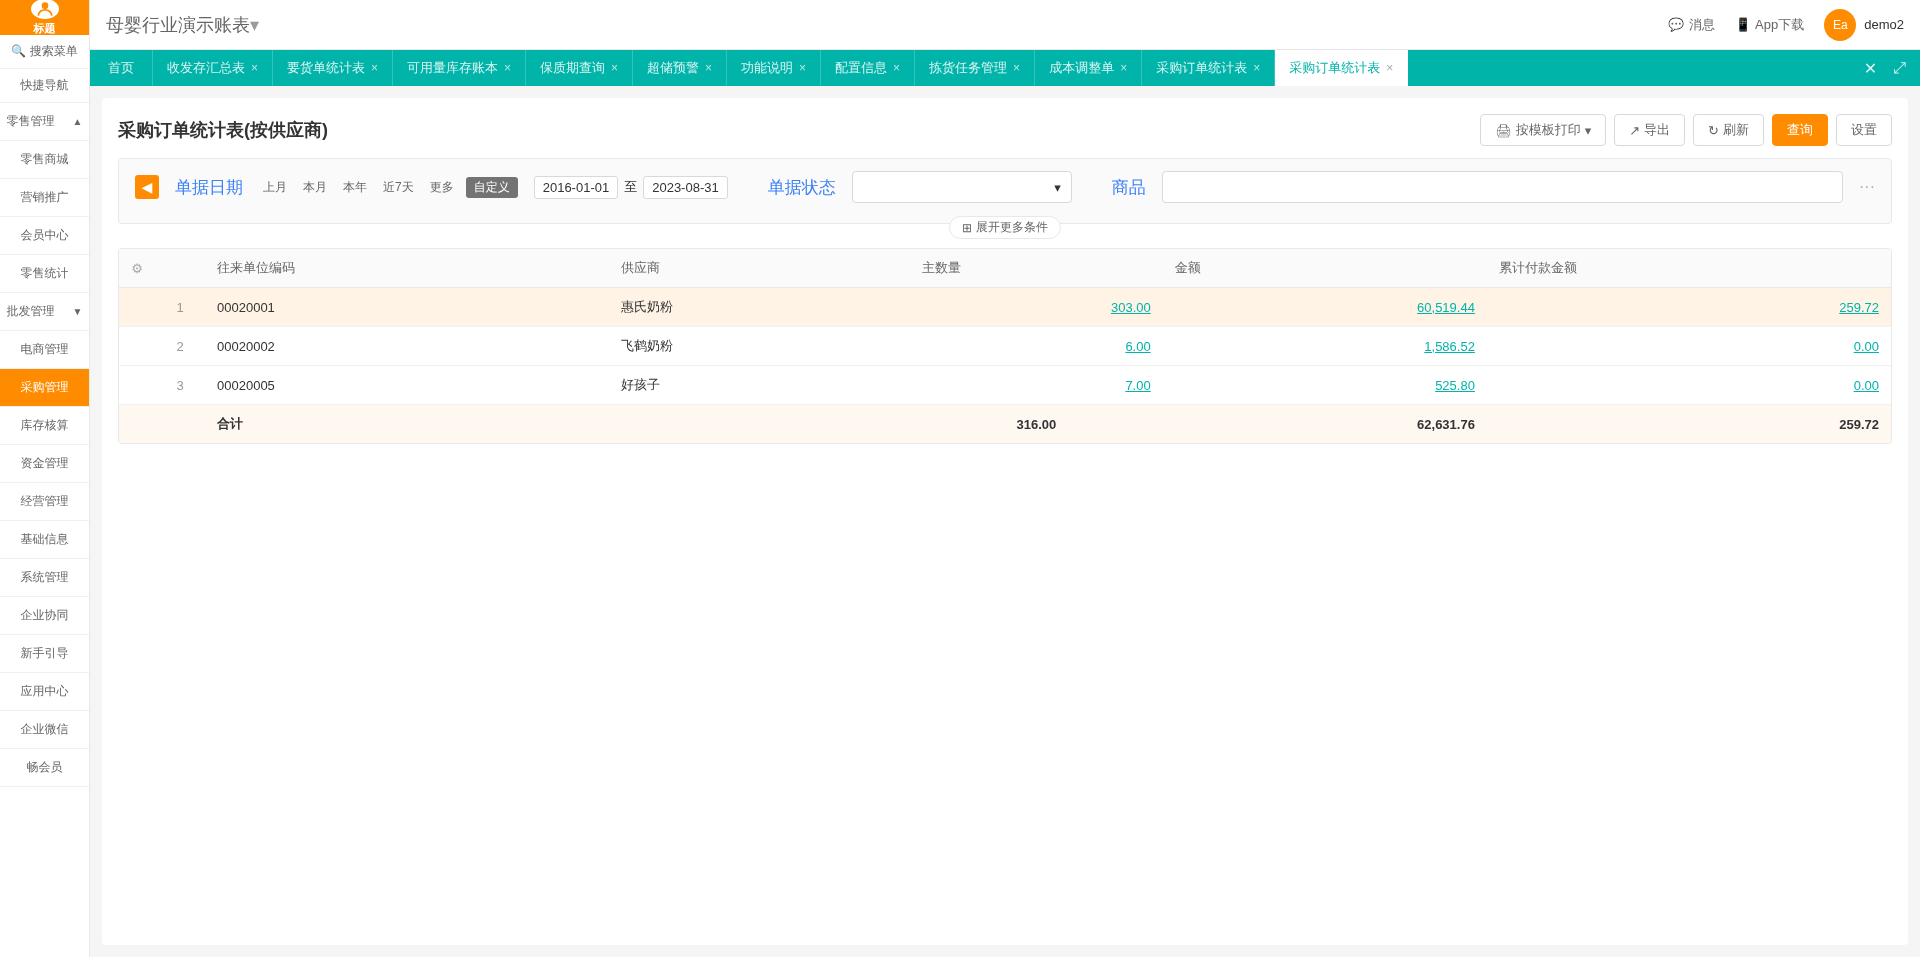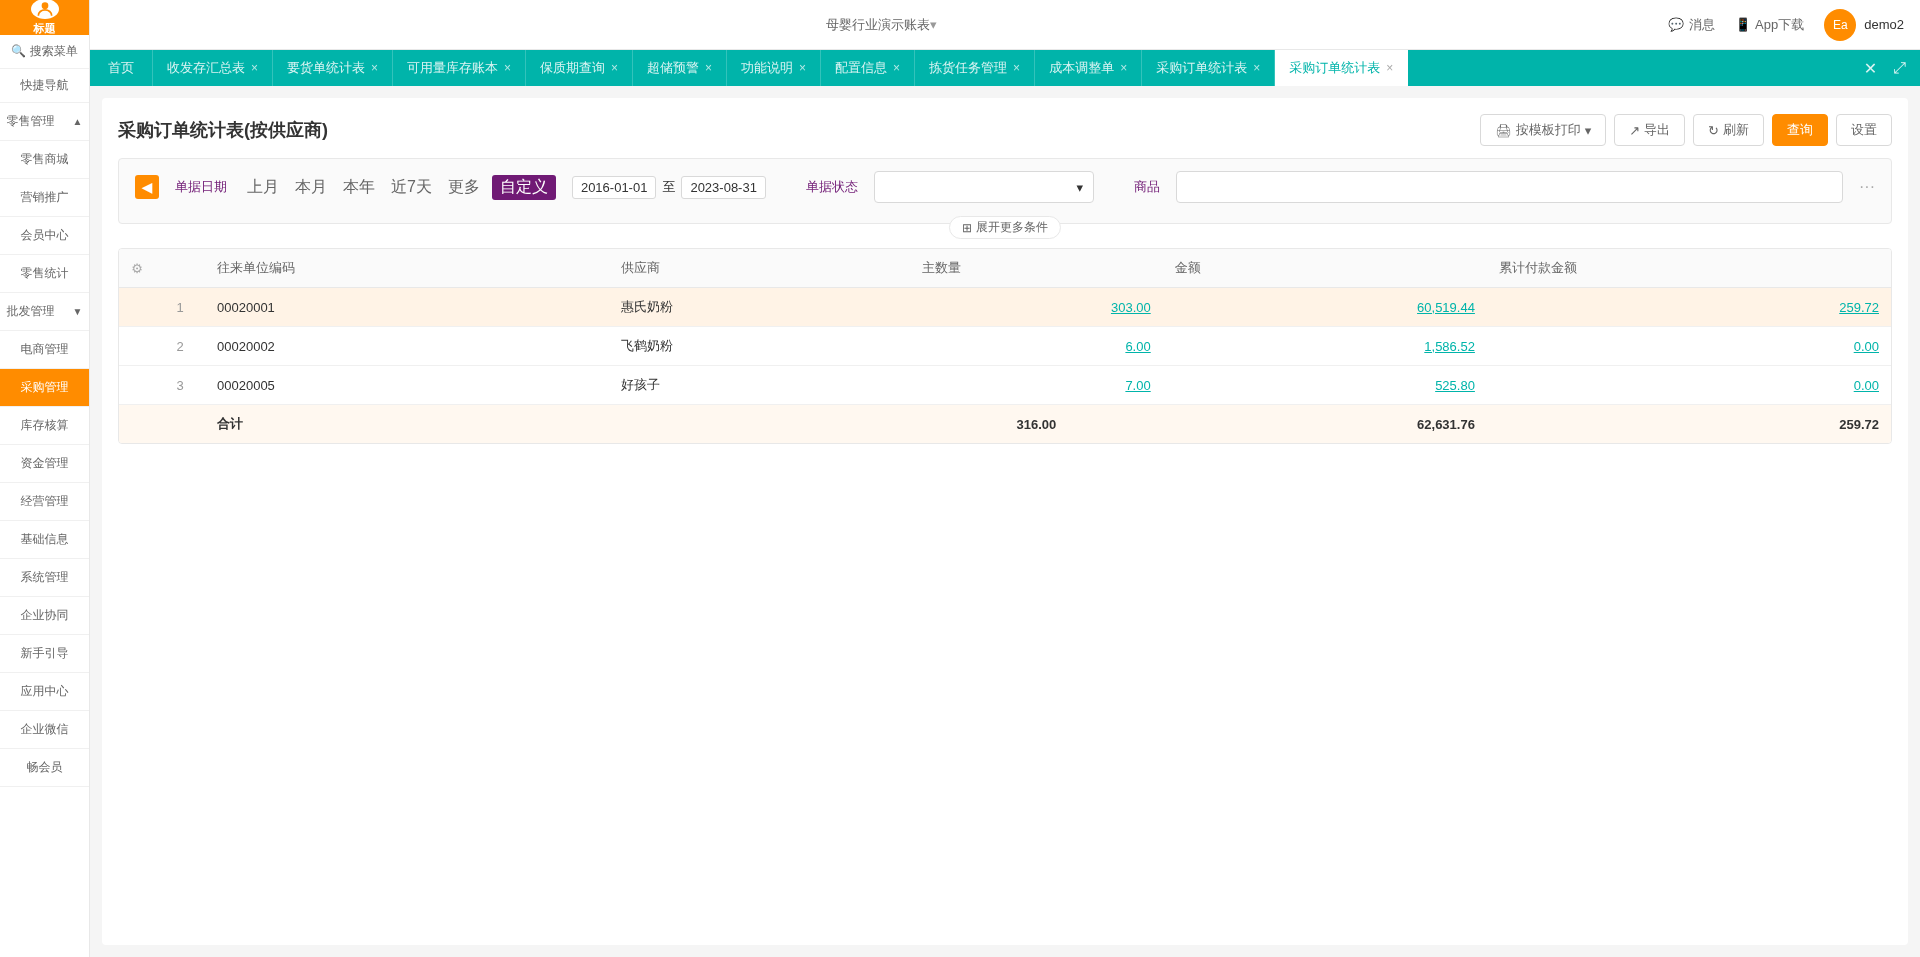--- a/index.html
+++ b/index.html
@@ -14,21 +14,21 @@
     .sidebar-nav-item { padding: 10px 4px; text-align: center; font-size: 12px; color: #666; cursor: pointer; border-bottom: 1px solid #f0f0f0; display: flex; align-items: center; justify-content: center; gap: 18px; }
     .sidebar-nav-item.active { color: #fff; background: #ff8c00; }
     .sidebar-nav-item.has-arrow { justify-content: center; }
     .sidebar-nav-item .arrow { font-size: 10px; }
 
     
     .main-area { flex: 1; display: flex; flex-direction: column; overflow: hidden; }
 
     
     .top-bar { height: 50px; background: #fff; display: flex; align-items: center; padding: 0 16px; border-bottom: 1px solid #e8e8e8; gap: 12px; }
-    .top-bar-title { flex: 1; font-size: 13px; color: #666; display: flex; align-items: center; gap: 0; justify-content: center; }
+    .top-bar-title { flex: 1; font-size: 18px; color: #666; display: flex; align-items: center; gap: 0; }
     .top-bar-actions { display: flex; align-items: center; gap: 20px; }
     .top-bar-action { font-size: 13px; color: #666; cursor: pointer; display: flex; align-items: center; gap: 4px; }
     .user-avatar { width: 32px; height: 32px; border-radius: 50%; background: #ff8c00; display: flex; align-items: center; justify-content: center; color: #fff; font-size: 12px; }
 
     
     .tab-bar { height: 36px; background: #00b4aa; display: flex; align-items: center; padding: 0 0; overflow: hidden; flex-shrink: 0; }
     .tab-item { height: 36px; display: flex; align-items: center; padding: 0 14px; font-size: 13px; color: rgba(255,255,255,0.85); cursor: pointer; white-space: nowrap; border-right: 1px solid rgba(255,255,255,0.2); position: relative; flex-shrink: 0; }
     .tab-item.active { background: #fff; color: #00b4aa; font-weight: 500; }
     .tab-item.home { padding: 0 18px; }
     .tab-close { margin-left: 6px; font-size: 12px; color: rgba(255,255,255,0.7); line-height: 1; }
@@ -44,25 +44,25 @@
     .page-header { display: flex; align-items: center; justify-content: space-between; margin-bottom: 12px; }
     .page-title { font-size: 18px; font-weight: 600; color: #333; }
     .page-header-actions { display: flex; align-items: center; gap: 8px; }
     .btn { padding: 6px 14px; border-radius: 4px; border: none; cursor: pointer; font-size: 13px; display: flex; align-items: center; gap: 4px; }
     .btn-default { background: #fff; border: 1px solid #d9d9d9; color: #666; }
     .btn-primary { background: #ff8c00; color: #fff; border: 1px solid #ff8c00; }
 
     
     .filter-section { background: #fafafa; border: 1px solid #e8e8e8; border-radius: 4px; padding: 12px 16px; margin-bottom: 12px; position: relative; }
     .filter-row { display: flex; align-items: center; gap: 16px; flex-wrap: nowrap; }
-    .filter-label { font-size: 13px; color: #701a75; white-space: nowrap; }
+    .filter-label { font-size: 17px; color: #3b82f6; white-space: nowrap; }
     .filter-date-range { display: flex; align-items: center; gap: 6px; font-size: 13px; color: #333; }
     .filter-date-shortcuts { display: flex; align-items: center; gap: 8px; }
-    .date-shortcut { font-size: 16px; color: #666; cursor: pointer; padding: 2px 4px; }
-    .date-shortcut.custom { background: #701a75; color: #fff; padding: 2px 8px; border-radius: 3px; }
+    .date-shortcut { font-size: 12px; color: #666; cursor: pointer; padding: 2px 4px; }
+    .date-shortcut.custom { background: #737373; color: #fff; padding: 2px 8px; border-radius: 3px; }
     .filter-select { border: 1px solid #d9d9d9; border-radius: 4px; padding: 5px 10px; font-size: 13px; color: #333; background: #fff; height: 32px; min-width: 180px; display: flex; align-items: center; justify-content: space-between; cursor: pointer; }
     .filter-select-text { color: #bbb; }
     .filter-goods { border: 1px solid #d9d9d9; border-radius: 4px; padding: 5px 10px; font-size: 13px; color: #333; background: #fff; height: 32px; flex: 1; display: flex; align-items: center; }
     .expand-btn { position: absolute; bottom: -16px; left: 50%; transform: translateX(-50%); background: #fff; border: 1px solid #e8e8e8; border-radius: 12px; padding: 2px 12px; font-size: 12px; color: #666; cursor: pointer; white-space: nowrap; display: flex; align-items: center; gap: 4px; z-index: 10; }
 
     
     .table-section { margin-top: 20px; }
     .table-wrapper { border: 1px solid #e8e8e8; border-radius: 4px; overflow: hidden; }
     table { width: 100%; border-collapse: collapse; }
     thead tr { background: #fafafa; }

